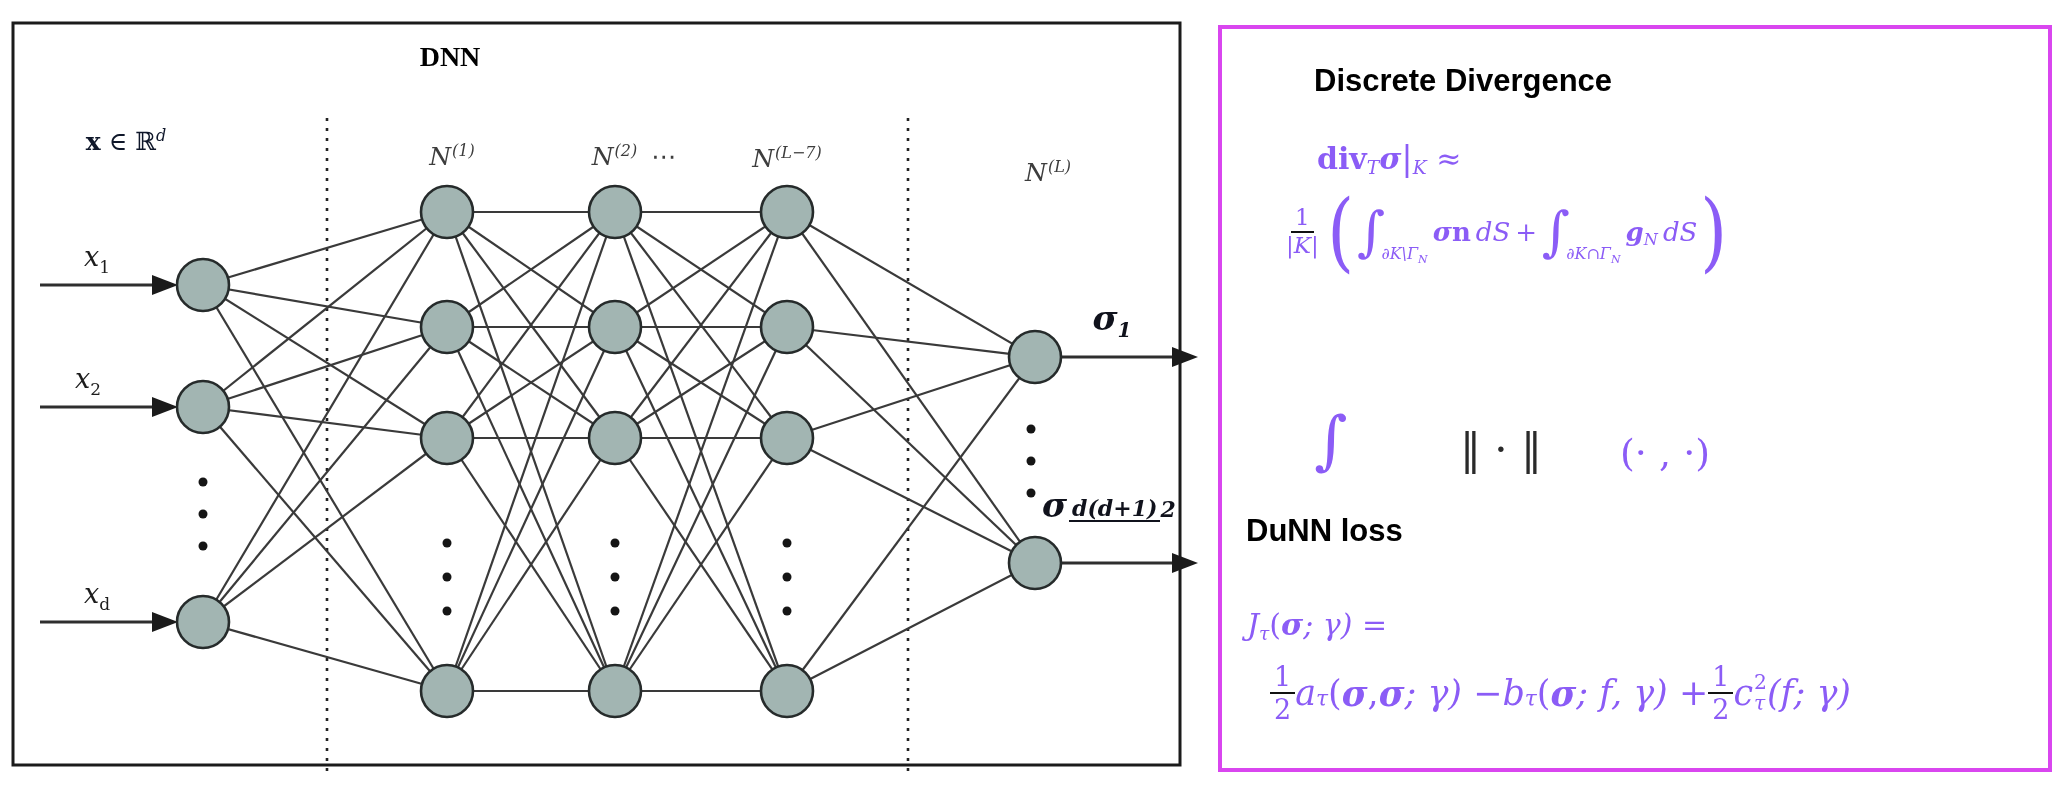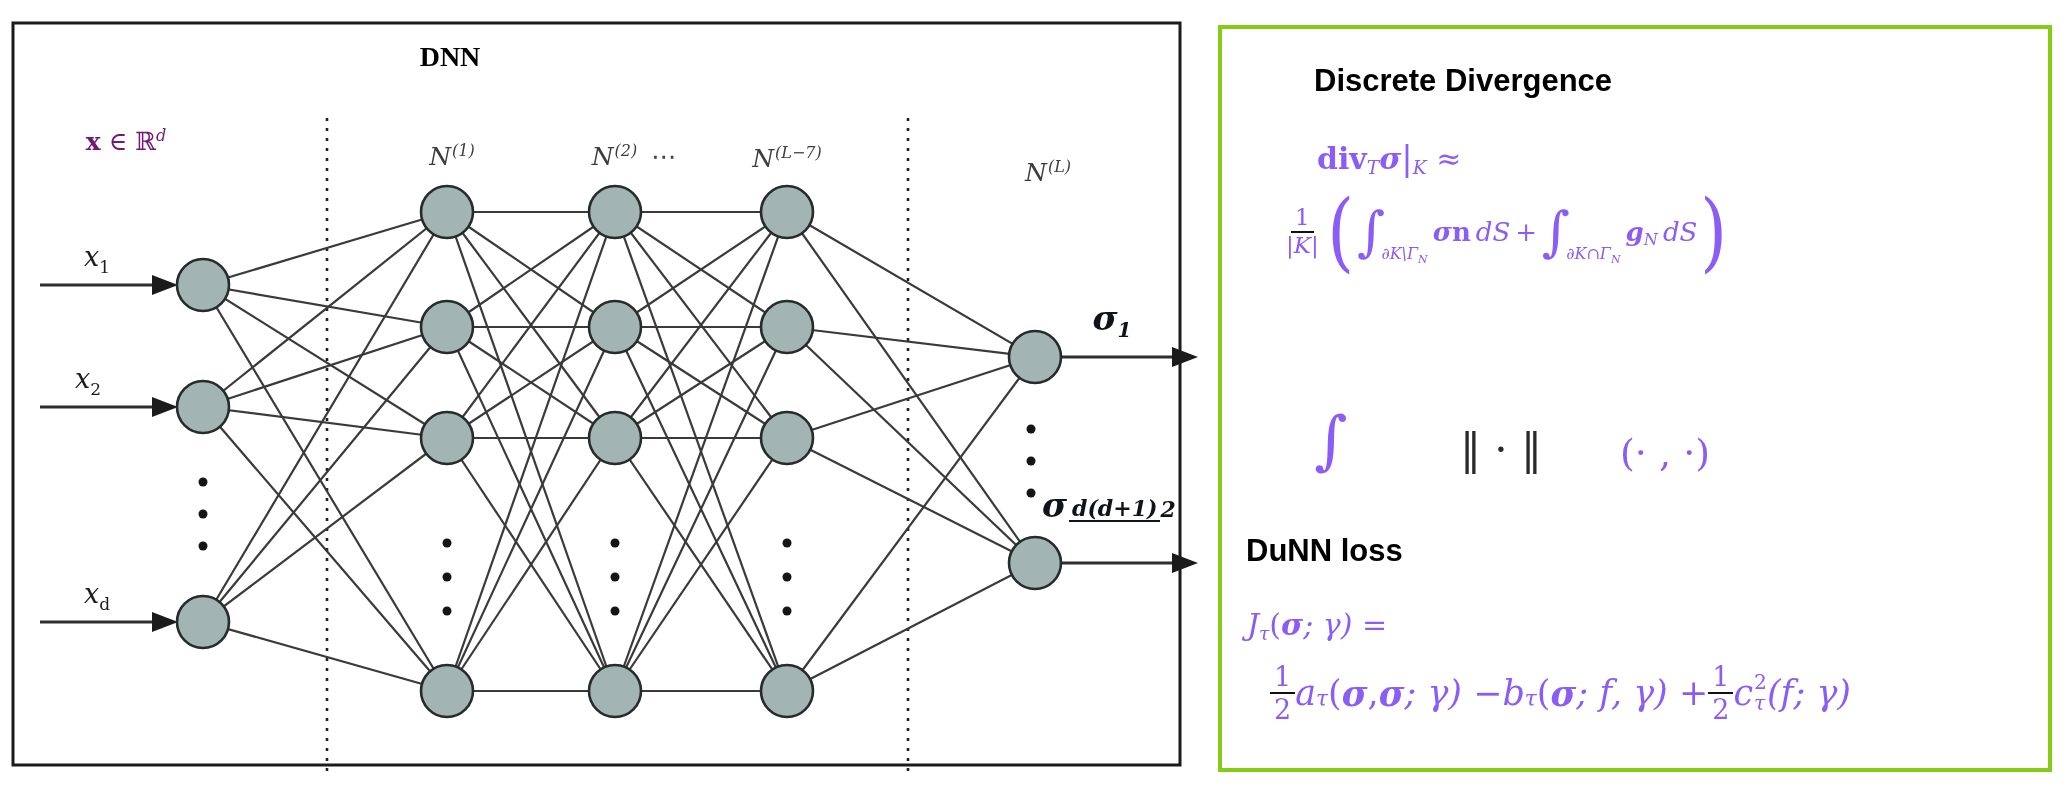--- a/index.html
+++ b/index.html
@@ -2,38 +2,38 @@
 <html><head>
 <meta charset="utf-8">
 <style>
   html,body{margin:0;padding:0;background:#ffffff;}
   .canvas{position:relative;width:2071px;height:786px;background:#ffffff;overflow:hidden;
           font-family:"DejaVu Serif", serif;color:#1a1a1a;}
   svg.net{position:absolute;left:0;top:0;}
   .lbl{position:absolute;white-space:nowrap;}
   .ctr{transform:translate(-50%,-50%);}
   .dnn-title{font-family:"Liberation Serif", serif;font-weight:bold;font-size:28px;color:#000;}
-  .space-lbl{font-size:25px;color:#701a75;}
+  .space-lbl{font-size:25px;color:#0f172a;}
   .space-lbl .vec{font-weight:bold;}
   .space-lbl sup{font-style:italic;font-size:16px;}
   .layer-lbl{font-size:25px;color:#3d3d3d;font-style:italic;}
   .layer-lbl sup{font-size:16px;margin-left:1px;}
   .layer-lbl .ell{font-style:normal;margin-left:14px;color:#3d3d3d;}
   .in-lbl{font-size:27px;font-style:italic;color:#1c1c1c;}
   .in-lbl sub{font-size:17px;font-style:normal;}
   .sig-lbl{font-size:34px;font-weight:bold;font-style:italic;color:#10121c;}
   .sig-lbl sub{font-size:20px;}
   .sig-last{display:inline-flex;align-items:flex-start;}
   .sig-last .sigma{font-size:34px;font-weight:bold;font-style:italic;color:#10121c;line-height:30px;}
   .sig-last .stack{display:inline-flex;align-items:center;margin-left:2px;margin-top:6px;
                    font-size:22px;font-weight:bold;font-style:italic;color:#10121c;line-height:24px;}
   .sig-last .stack .num{border-bottom:2.5px solid #10121c;padding:0 3px;}
   
   .rpanel{position:absolute;left:1218px;top:25px;width:834px;height:747px;box-sizing:border-box;
-          background:#ffffff;border:4px solid #84cc16;}
+          background:#ffffff;border:4px solid #d946ef;}
   .rp{position:absolute;white-space:nowrap;}
   .rp-head{font-family:"Liberation Sans", sans-serif;font-weight:bold;font-size:31px;color:#000;}
   .math{font-family:"DejaVu Serif", serif;color:#8b5cf6;}
   .mi{font-style:italic;}
   .mb{font-weight:bold;}
   .mbi{font-weight:bold;font-style:italic;}
   .msub{font-size:0.62em;font-style:italic;position:relative;top:0.25em;}
   .divline{font-size:30px;}
   .divline .vbar{font-size:34px;position:relative;top:1px;}
   .fx{display:inline-flex;align-items:center;}
@@ -233,21 +233,21 @@
       <span class="thin"></span>
       <span><span class="mbi">g</span><span class="msub">N</span><span class="thin"></span><span class="mi">dS</span></span>
       <span class="bigp">)</span>
     </div>
 
 
     <div class="rp math sym-int" style="left:92px;top:374px;">∫</div>
     <div class="rp math sym-norm" style="left:238px;top:396px;">‖ · ‖</div>
     <div class="rp math sym-inner" style="left:398px;top:402px;">(· , ·)</div>
 
-    <div class="rp rp-head" style="left:24px;top:504px;">DuNN loss</div>
+    <div class="rp rp-head" style="left:24px;top:484px;">DuNN loss</div>
 
     <div class="rp math divline" style="left:25px;top:578px;">
       <span class="mi">J</span><span class="msub">τ</span><span>(</span><span class="mbi">σ</span><span class="mi">; γ) =</span>
     </div>
 
     <div class="rp math fx f2" style="left:48px;top:632px;">
       <span class="frac">
         <span class="num">1</span>
         <span>2</span>
       </span>

